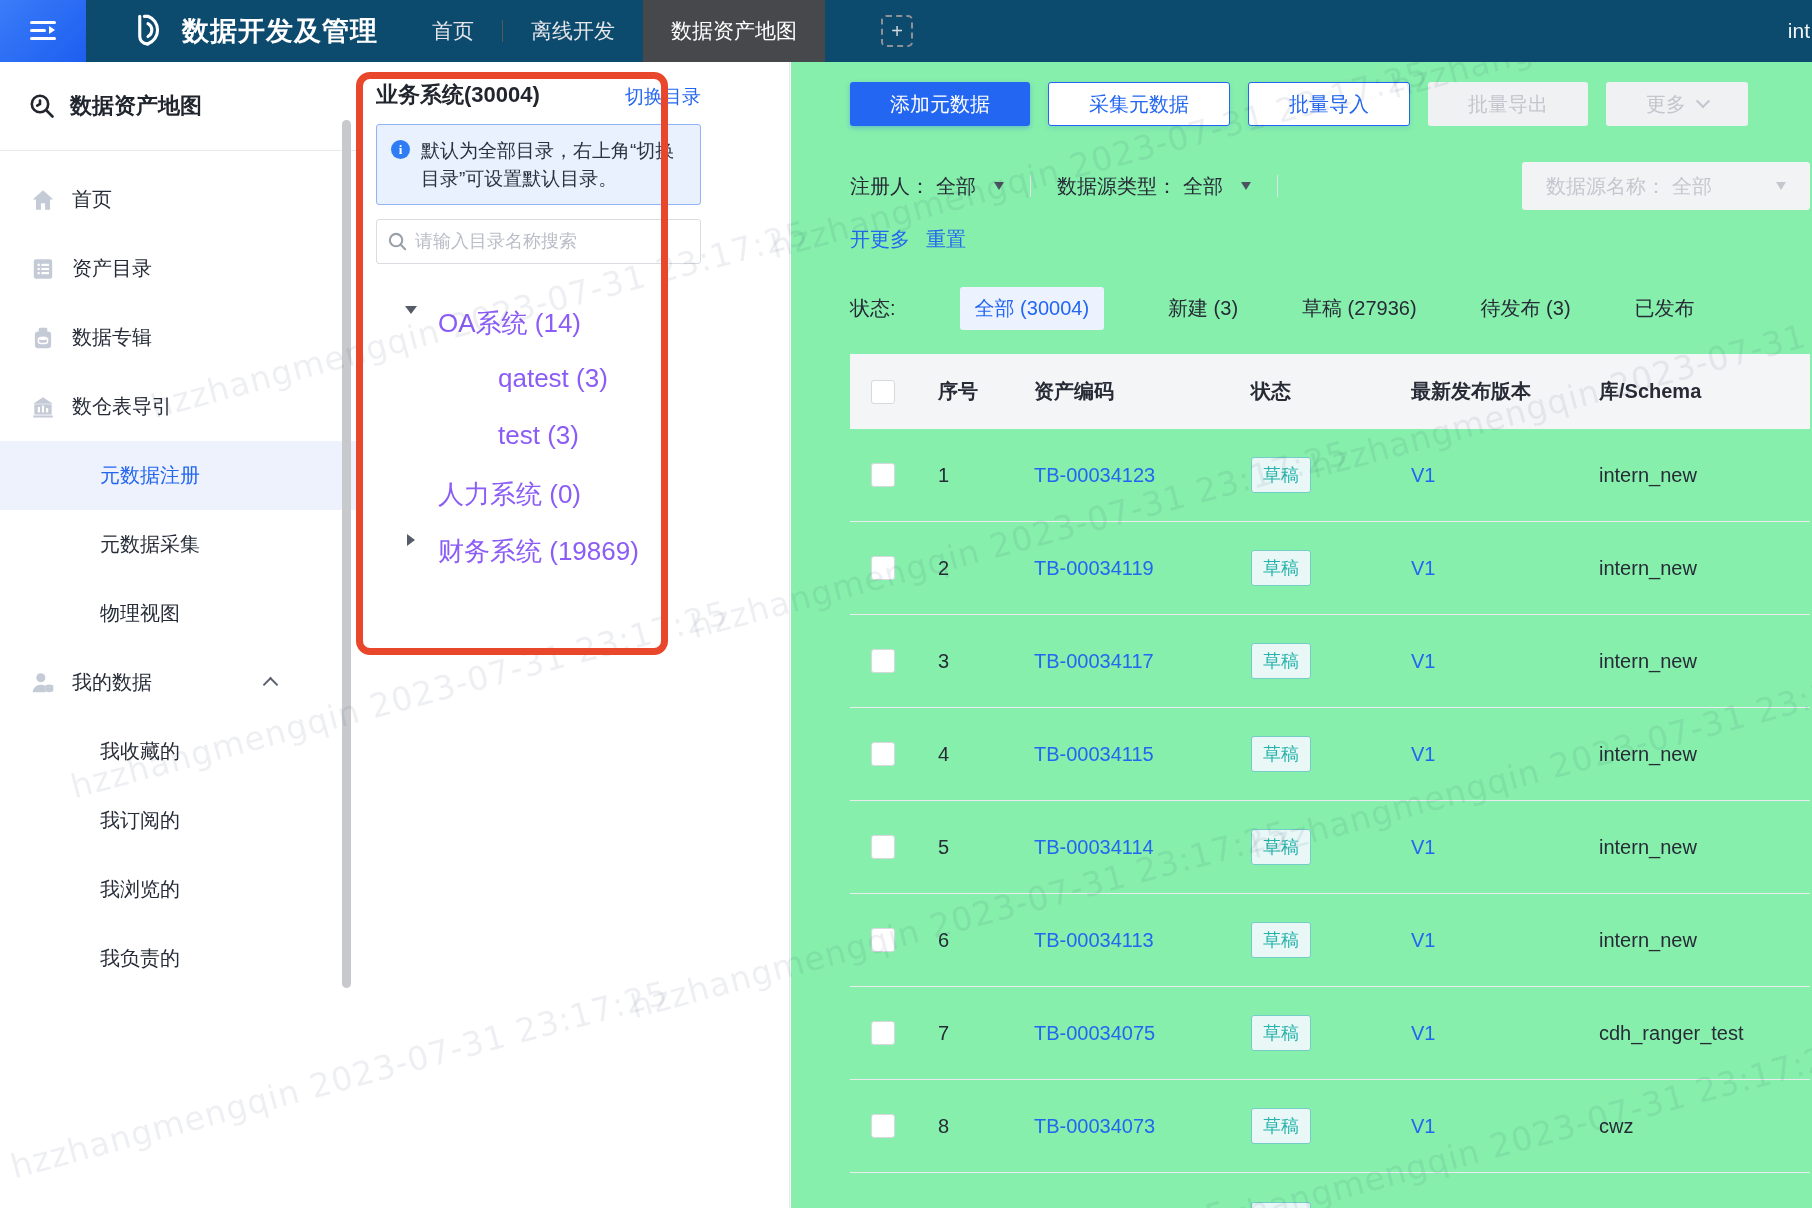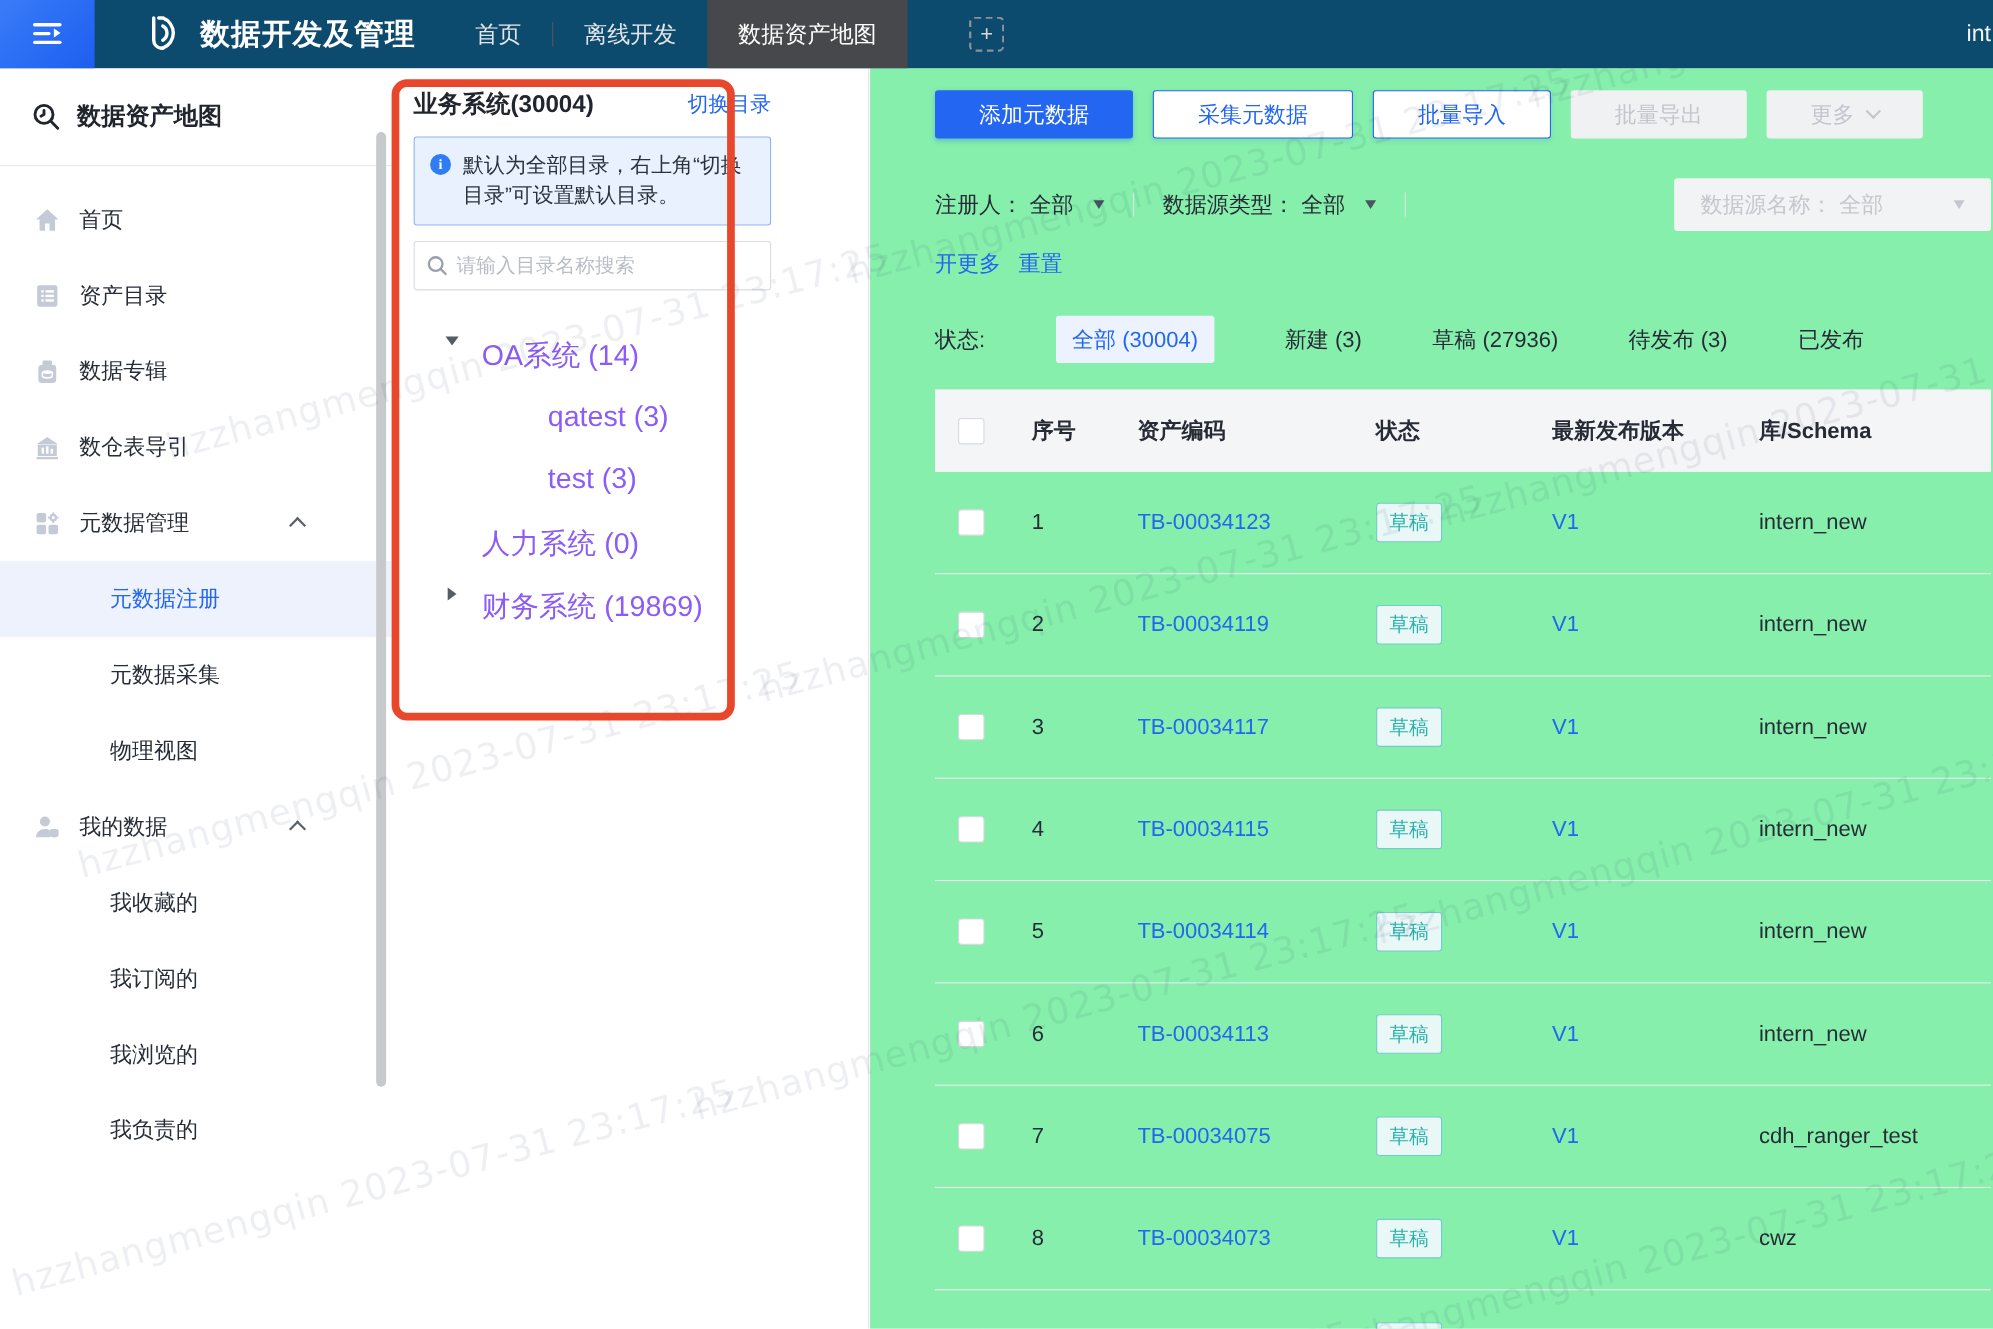--- a/index.html
+++ b/index.html
@@ -43,21 +43,21 @@
   .side-item.active { background:#eef2fc; color:#2366f1; }
   .chev-up { position:absolute; right:80px; top:50%; width:11px; height:11px;
     border-left:2.2px solid #5a616d; border-top:2.2px solid #5a616d;
     transform:translateY(-35%) rotate(45deg); }
   .side-scrollbar { position:absolute; left:342px; top:120px; width:9px; height:868px;
     background:#c7c9cd; border-radius:5px; z-index:40; }
 
   
   .tree-panel { position:absolute; left:356px; top:62px; width:434px; bottom:0; background:#fff;
     border-right:1px solid #e6e8eb; padding:18px 0 0 20px; z-index:5; }
-  .tree-head { width:325px; display:flex; align-items:center; justify-content:space-between; }
+  .tree-head { width:325px; display:flex; align-items:flex-end; justify-content:space-between; }
   .tree-title { font-size:22px; font-weight:700; color:#20252e; }
   .switch-link { font-size:19px; color:#2366f1; cursor:pointer; }
   .alert { width:325px; margin-top:14px; background:#e9f1fe; border:1px solid #8fb4f7; border-radius:3px;
     padding:12px 12px 12px 14px; display:flex; }
   .alert-ico { flex:0 0 auto; width:19px; height:19px; border-radius:50%; background:#2f7df5; color:#fff;
     display:flex; align-items:center; justify-content:center;
     font:bold 13px "Liberation Serif","DejaVu Serif",serif; margin-top:3px; }
   .alert-text { margin-left:11px; font-size:19px; line-height:1.45; color:#2a3140; max-width:268px; }
   .tree-search-wrap { position:relative; width:325px; margin-top:14px; }
   .tree-search { width:100%; height:45px; border:1px solid #d9dce1; border-radius:3px;
@@ -210,37 +210,20 @@
             <path d="M3 9 L12 3 L21 9 Z" fill="#c5cbd6"></path>
             <rect x="4" y="9.5" width="16" height="9.5" fill="#c5cbd6"></rect>
             <rect x="7.2" y="12" width="2" height="5" fill="#fff"></rect>
             <rect x="11" y="10.8" width="2" height="6.2" fill="#fff"></rect>
             <rect x="14.8" y="13" width="2" height="4" fill="#fff"></rect>
             <rect x="3" y="19.8" width="18" height="1.9" fill="#c5cbd6"></rect>
           </svg>
         </span>
         <span>数仓表导引</span>
       </div>
-      <div class="side-item">
-        <span class="side-icon">
-          <svg width="26" height="26" viewBox="0 0 24 24" fill="#c5cbd6">
-            <rect x="3" y="3" width="8" height="8" rx="1.5"></rect>
-            <rect x="3" y="13" width="8" height="8" rx="1.5"></rect>
-            <rect x="13" y="13" width="8" height="8" rx="1.5"></rect>
-            <circle cx="17" cy="7" r="3.2"></circle>
-            <rect x="16.2" y="2.4" width="1.6" height="2" rx=".5"></rect>
-            <rect x="16.2" y="9.6" width="1.6" height="2" rx=".5"></rect>
-            <rect x="12.4" y="6.2" width="2" height="1.6" rx=".5"></rect>
-            <rect x="19.6" y="6.2" width="2" height="1.6" rx=".5"></rect>
-            <circle cx="17" cy="7" r="1.3" fill="#fff"></circle>
-          </svg>
-        </span>
-        <span>元数据管理</span>
-        <span class="chev-up"></span>
-      </div>
       <div class="side-item child active">
         <span>元数据注册</span>
       </div>
       <div class="side-item child">
         <span>元数据采集</span>
       </div>
       <div class="side-item child">
         <span>物理视图</span>
       </div>
       <div class="side-item">

